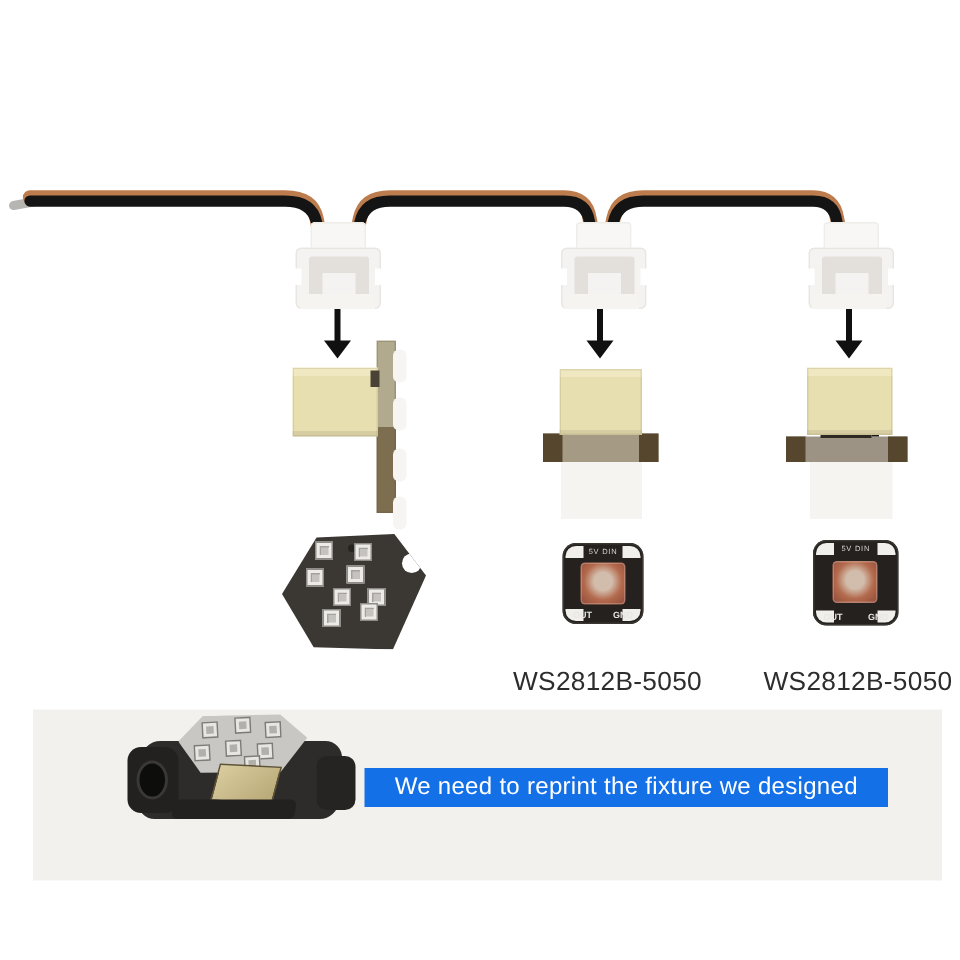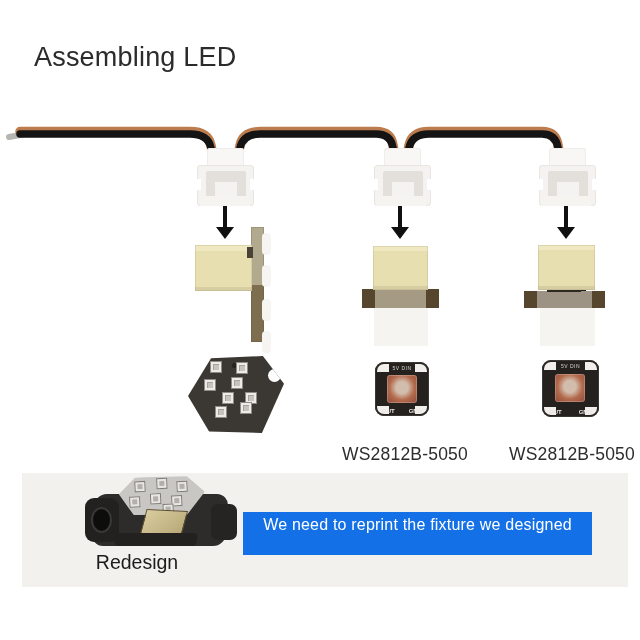--- a/index.html
+++ b/index.html
@@ -57,21 +57,21 @@
   .chip5050 .txt-top { position:absolute; left:0; right:0; top:3px; text-align:center; font-size:5px; color:#d8d6d2; letter-spacing:0.5px; }
   .chip5050 .die { position:absolute; left:12px; top:13px; width:30px; height:28px; border-radius:3px;
                    background:radial-gradient(circle at 50% 45%, #d2bcab 0 28%, #b36a4d 58%, #8e4a38 100%);
                    box-shadow:0 0 0 1px rgba(255,255,255,0.22) inset; }
   .chip5050 .txt-bot { position:absolute; left:0; right:0; bottom:2px; display:flex; justify-content:space-between; padding:0 7px; font-size:6px; font-weight:bold; color:#e9e7e3; }
 
   .lbl { position:absolute; top:444px; width:170px; text-align:center; font-size:17.5px; color:#2d2d2d; letter-spacing:0.2px; }
 
   
   .band { position:absolute; left:22px; top:473px; width:606px; height:114px; background:#f2f1ee; }
-  .note { position:absolute; left:243px; top:512px; width:349px; height:43px; background:#1470e6; color:#ffffff;
+  .note { position:absolute; left:243px; top:512px; width:349px; height:26px; background:#1470e6; color:#ffffff;
           font-size:16px; line-height:26px; text-align:center; letter-spacing:0.2px; }
   .redesign { position:absolute; left:57px; top:551px; width:160px; text-align:center; font-size:19.5px; color:#1b1b1b; }
 
   
   .fixture { position:absolute; left:85px; top:476px; width:160px; height:78px; }
   .fx-base { position:absolute; left:8px; top:18px; width:134px; height:52px; background:#2e2c2a; border-radius:12px; transform:skewX(-4deg); }
   .fx-earl { position:absolute; left:0; top:22px; width:34px; height:44px; background:#232120; border-radius:9px; }
   .fx-hole { position:absolute; left:8px; top:11px; width:17px; height:22px; background:#0d0d0c; border-radius:50%; box-shadow:0 0 0 2px #3a3836; }
   .fx-earr { position:absolute; right:8px; top:28px; width:26px; height:36px; background:#262422; border-radius:7px; }
   .fx-board { position:absolute; left:34px; top:0; width:86px; height:40px; background:#c9c7c3; transform:rotate(-3deg);
@@ -80,21 +80,20 @@
   .fx-led i { display:block; width:5px; height:5px; margin:2px; background:#b3b0ac; }
   .fx-conn { position:absolute; left:58px; top:34px; width:42px; height:25px; transform:skewX(-12deg) rotate(3deg);
              background:linear-gradient(135deg,#d9cc9e,#b7a876); border:1px solid #5f5233; }
   .fx-lip { position:absolute; left:30px; top:57px; width:82px; height:13px; background:#232120; border-radius:4px; transform:skewX(-8deg); }
 </style>
 </head>
 <body>
 
 <div id="page">
 
-  <div class="title">Assembling LED</div>
 
   <svg class="wires" viewBox="0 0 640 100">
     <line x1="9" y1="19" x2="23" y2="16.5" stroke="#b7b5b2" stroke-width="6" stroke-linecap="round"></line>
     <g>
       <path d="M 20 16 H 190 Q 208 16 211 30 L 213 40" fill="none" stroke="#bd7c4e" stroke-width="9.5" stroke-linecap="round" transform="translate(0,-2.5)"></path>
       <path d="M 20 16 H 190 Q 208 16 211 30 L 213 40" fill="none" stroke="#141414" stroke-width="7.5" stroke-linecap="round"></path>
     </g>
     <g>
       <path d="M 238 40 L 240 30 Q 243 16 260 16 H 376 Q 391 16 393 30 L 395 40" fill="none" stroke="#bd7c4e" stroke-width="9.5" stroke-linecap="round" transform="translate(0,-2.5)"></path>
       <path d="M 238 40 L 240 30 Q 243 16 260 16 H 376 Q 391 16 393 30 L 395 40" fill="none" stroke="#141414" stroke-width="7.5" stroke-linecap="round"></path>
@@ -263,17 +262,16 @@
           <i></i>
         </div>
       <div class="fx-led" style="left:43px; top:28px;">
           <i></i>
         </div>
     </div>
     <div class="fx-conn"></div>
     <div class="fx-lip"></div>
   </div>
 
-  <div class="redesign">Redesign</div>
 
   <div class="note">We need to reprint the fixture we designed</div>
 
 </div>
 
 </body></html>

